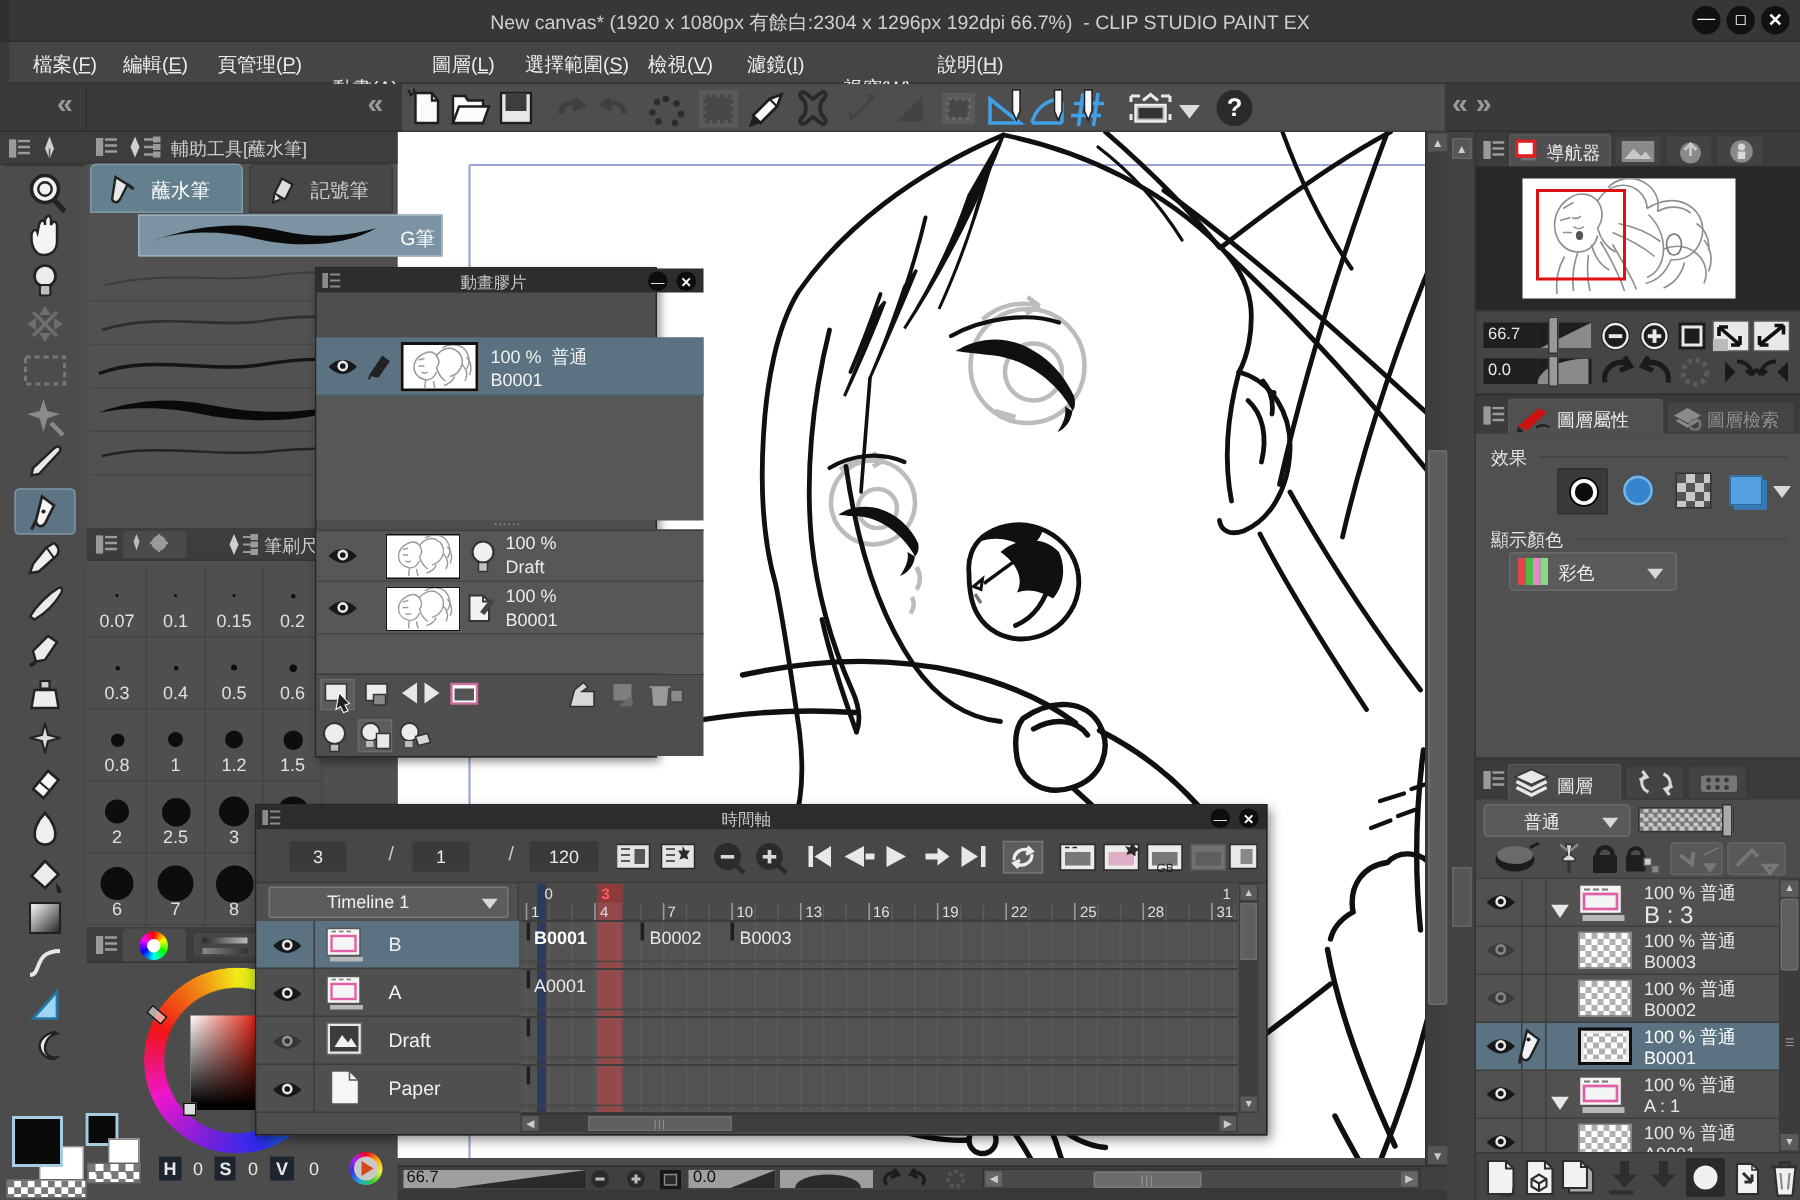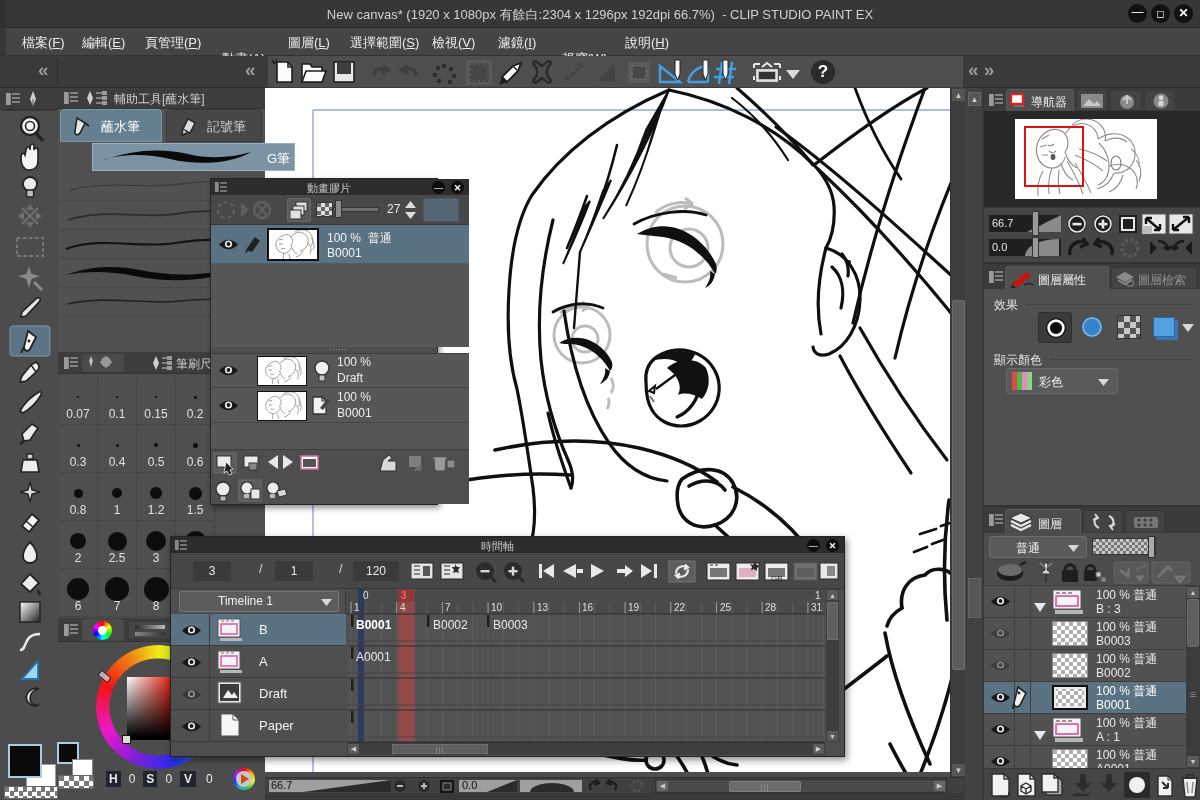--- a/index.html
+++ b/index.html
@@ -584,43 +584,20 @@
 <div class="abs" style="left:265px;top:793px;width:700px;height:7px;background:#383838;z-index:2;"></div>
 
 <div class="abs" style="left:210px;top:178px;width:228px;height:327px;background:#4e4e4e;border:1px solid #262626;box-shadow:2px 3px 6px rgba(0,0,0,.45);z-index:5;">
  <div class="abs" style="left:0;top:0;width:258px;height:16px;background:#2d2d2d;">
    <svg width="12" height="10" style="position:absolute;left:4px;top:3px;">
         <path d="M0 0 l3 0 0 10 -3 0 Z M5 1 l7 0 M5 5 l7 0 M5 9 l7 0" stroke="#8a8a8a" stroke-width="1.4" fill="#8a8a8a"></path>
       </svg>
    <span style="position:absolute;left:96px;top:2px;font-size:11px;color:#c8c8c8;">動畫膠片</span>
    <div class="abs ic" style="right:24px;top:2px;width:13px;height:13px;border-radius:50%;background:#0d0d0d;color:#fff;font-size:9px;">—</div>
    <div class="abs ic" style="right:5px;top:2px;width:13px;height:13px;border-radius:50%;background:#0d0d0d;color:#fff;font-size:9px;font-weight:bold;">✕</div>
- </div>
- <div class="abs" style="left:0;top:16px;width:258px;height:30px;background:#484848;border-bottom:1px solid #3a3a3a;">
-   <svg width="70" height="24" style="position:absolute;left:4px;top:3px;" fill="none" stroke="#5f5f5f" stroke-width="2.4">
-     <circle cx="11" cy="12" r="8" stroke-dasharray="4 3"></circle>
-        <path d="M26 5 l8 7 -8 7 Z" fill="#5f5f5f" stroke="none"></path>
-        <circle cx="47" cy="12" r="8"></circle>
-        <path d="M42 6 l10 12 M42 18 l10 -12" stroke-width="2"></path>
-   </svg>
-   <div class="abs" style="left:76px;top:3px;width:24px;height:24px;background:#5a5a5a;border:1px solid #6a6a6a;border-radius:2px;">
-     <svg width="20" height="20" style="margin:2px;">
-          <rect x="6" y="1" width="11" height="9" fill="#e0e0e0" stroke="#333"></rect>
-          <rect x="3" y="5" width="11" height="9" fill="#e0e0e0" stroke="#333"></rect>
-          <rect x="0" y="9" width="11" height="9" fill="#e0e0e0" stroke="#333"></rect>
-        </svg>
-   </div>
-   <div class="abs" style="left:105px;top:7px;width:17px;height:15px;background:repeating-conic-gradient(#ddd 0 25%,#666 0 50%) 0 0/8px 8px;border:1px solid #333;"></div>
-   <div class="abs" style="left:122px;top:12px;width:46px;height:5px;background:#6e6e6e;border:1px solid #333;"></div>
-   <div class="abs" style="left:124px;top:5px;width:7px;height:18px;background:#8a8a8a;border:1px solid #333;"></div>
-   <span style="position:absolute;left:176px;top:7px;font-size:12px;color:#e8e8e8;">27</span>
-   <svg width="11" height="18" style="position:absolute;left:194px;top:6px;">
-        <path d="M5.5 0 L11 7 L0 7 Z M5.5 18 L11 11 L0 11 Z" fill="#dcdcdc"></path>
-      </svg>
-   <div class="abs" style="left:212px;top:3px;width:36px;height:24px;background:#566573;border:1px solid #4a5a68;border-radius:2px;"></div>
  </div>
  <div class="abs" style="left:0;top:46px;width:258px;height:122px;background:#575757;">
    <div class="abs" style="left:0;top:0;width:258px;height:39px;background:#5b7282;border-bottom:1px solid #47606e;">
      <svg width="21" height="13" style="position:absolute;left:7px;top:13px;">
           <path d="M1 6.5 Q10.5 -3 20 6.5 Q10.5 16 1 6.5 Z" fill="#17181a"></path>
           <circle cx="10.5" cy="6" r="3.6" fill="#e8e8e8"></circle>
           <circle cx="10.5" cy="6" r="1.9" fill="#17181a"></circle>
         </svg>
      <svg width="18" height="18" style="position:absolute;left:33px;top:10px;">
           <path d="M3 15 L11 3 L15 6 L8 16 Z M3 15 l-1 3" fill="#222" stroke="#222" stroke-width="1.4"></path>
@@ -1228,21 +1205,21 @@
 <svg width="12" height="9" style="position:absolute;left:50px;top:17px;">
         <path d="M0 0 l12 0 -6 9 Z" fill="#e8e8e8"></path>
       </svg>
 <svg width="34" height="27" style="position:absolute;left:68px;top:2px;">
         <rect x="1" y="2" width="28" height="19" fill="#f4f4f4" stroke="#555"></rect>
         <rect x="4" y="8" width="22" height="10" fill="none" stroke="#e060a8" stroke-width="1.8"></rect>
         <path d="M4 5 l4 0 M10 5 l4 0 M16 5 l4 0" stroke="#777" stroke-width="1.4"></path>
         <rect x="3" y="22" width="28" height="4" fill="#b8b8b8"></rect>
       </svg>
 <span style="position:absolute;left:112px;top:1px;font-size:12px;color:#e8e8e8;">100 % 普通</span>
-<span style="position:absolute;left:112px;top:16px;font-size:12px;color:#e8e8e8;">B : 3</span>
+<span style="position:absolute;left:112px;top:16px;font-size:16px;color:#e8e8e8;">B : 3</span>
 </div>
 <div class="abs" style="left:0;top:111px;width:202px;height:32px;background:#515151;border-bottom:1px solid #3e3e3e;">
 <svg width="21" height="13" style="position:absolute;left:6px;top:9px;opacity:0.35;">
         <path d="M1 6.5 Q10.5 -3 20 6.5 Q10.5 16 1 6.5 Z" fill="#17181a"></path>
         <circle cx="10.5" cy="6" r="3.6" fill="#e8e8e8"></circle>
         <circle cx="10.5" cy="6" r="1.9" fill="#17181a"></circle>
       </svg>
 <div class="abs" style="left:30px;top:0;width:1px;height:32px;background:#3e3e3e;"></div>
 <div class="abs" style="left:46px;top:0;width:1px;height:32px;background:#3e3e3e;"></div>
 <div class="abs" style="left:68px;top:3px;width:36px;height:25px;background:repeating-conic-gradient(#fff 0 25%,#b0b0b0 0 50%) 0 0/8px 8px;border:1px solid #888;"></div>

